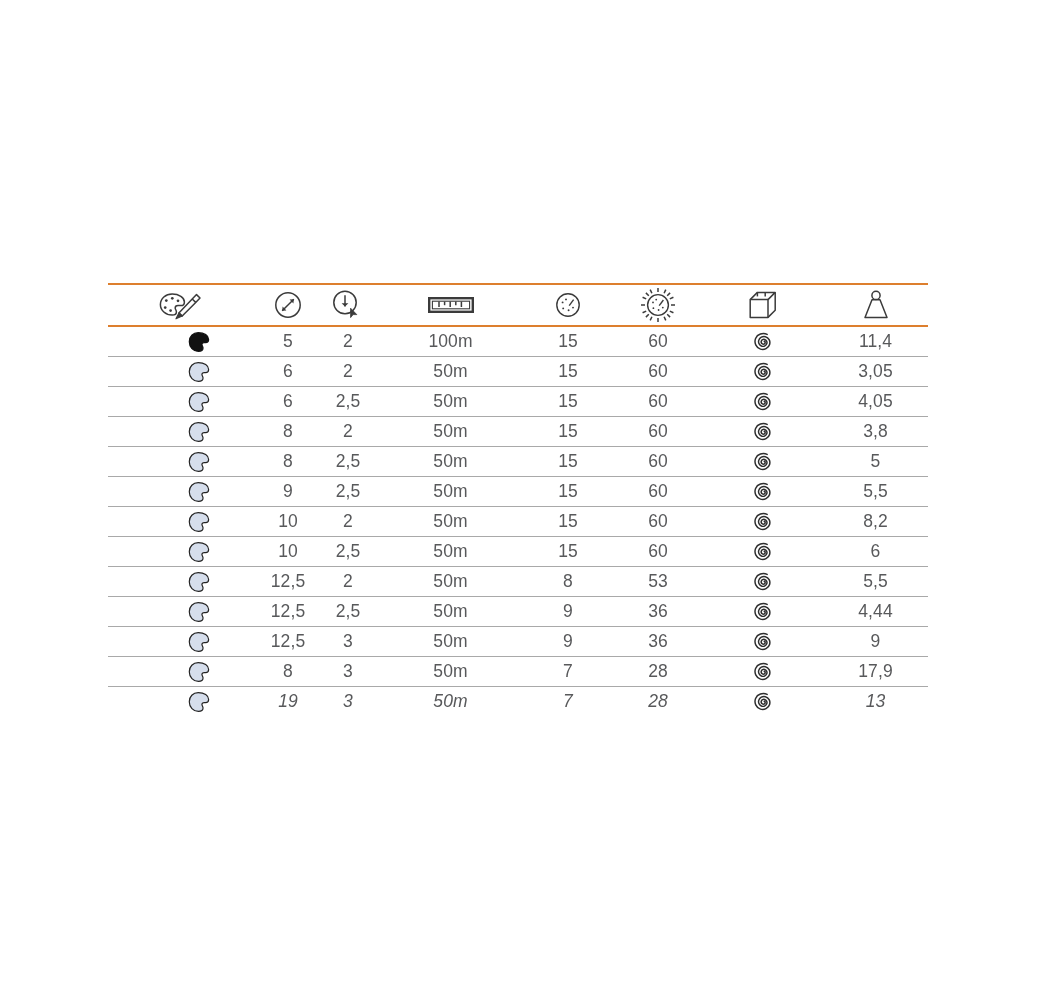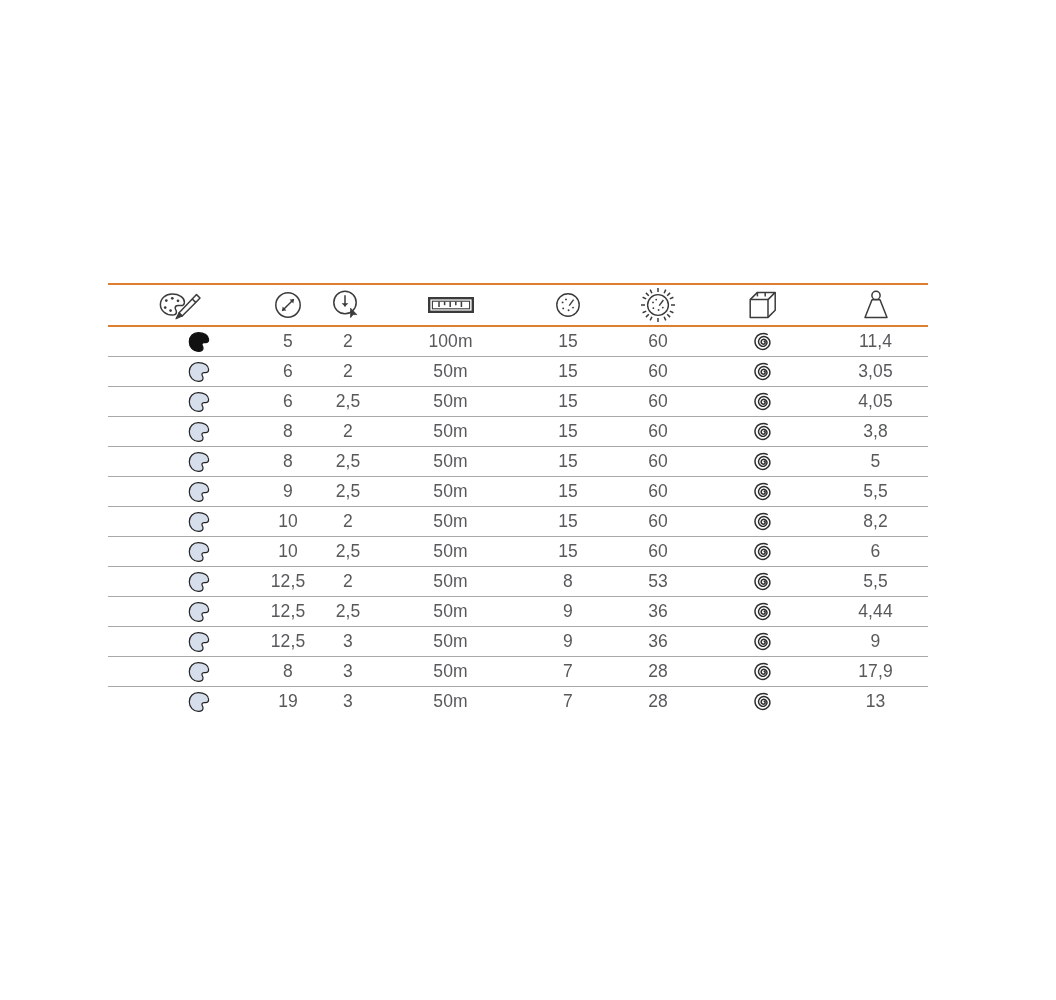--- a/index.html
+++ b/index.html
@@ -57,20 +57,21 @@
     border-bottom: 1px solid #A9A9A9;
     padding: 0;
     text-align: center;
     vertical-align: middle;
     font-size: 17.5px;
     color: #58595B;
     letter-spacing: 0.1px;
   }
   tbody tr.data-row:last-child td {
     border-bottom: none;
+    font-style: italic;
   }
   tbody tr.data-row:first-child td {
     border-top: none;
   }
 
   
   col.c-color  { width: 150px; }
   col.c-od     { width: 60px;  }
   col.c-wall   { width: 60px;  }
   col.c-len    { width: 145px; }

